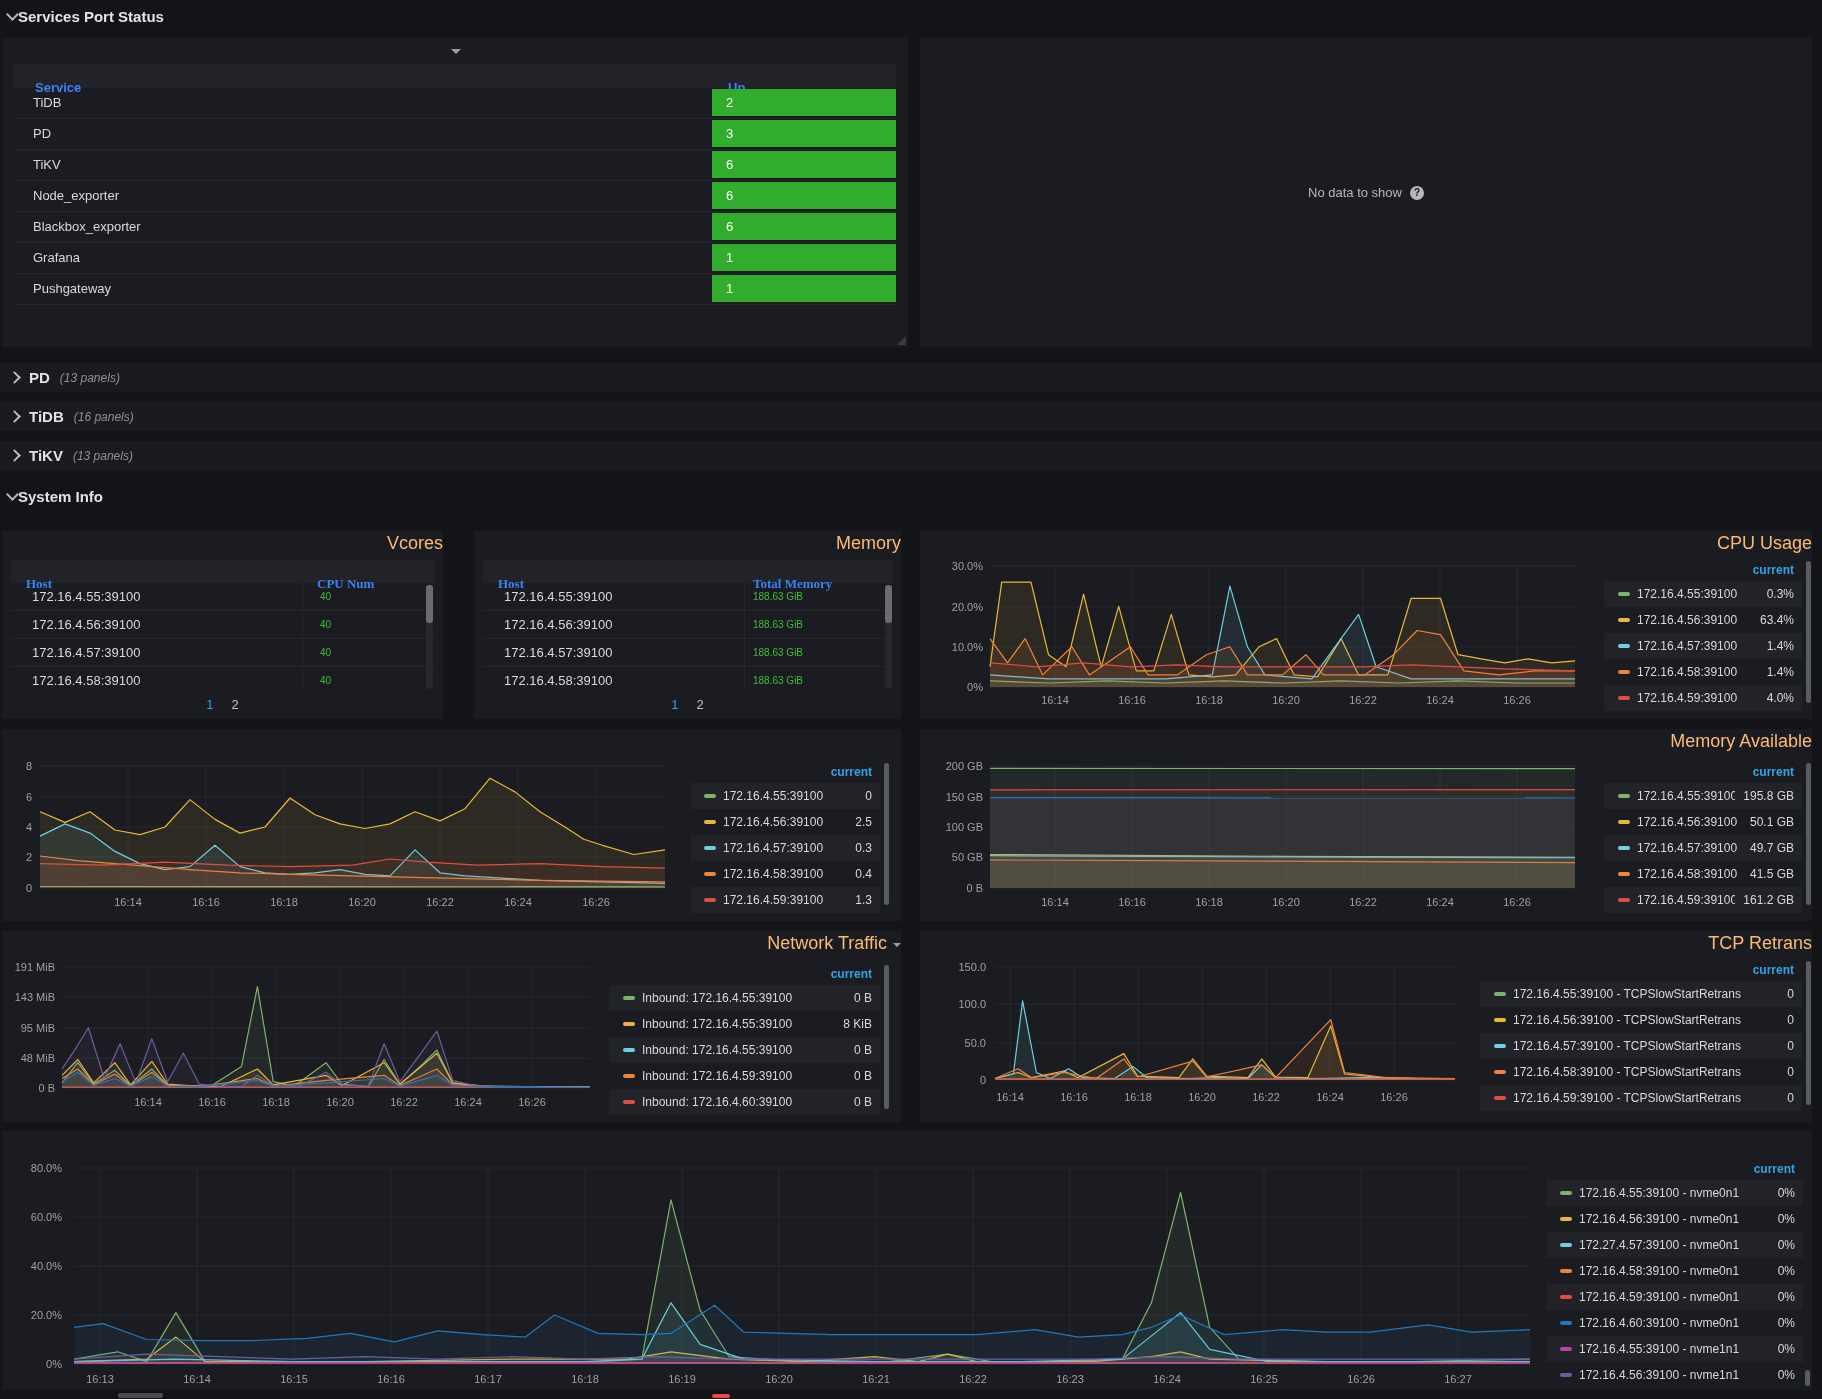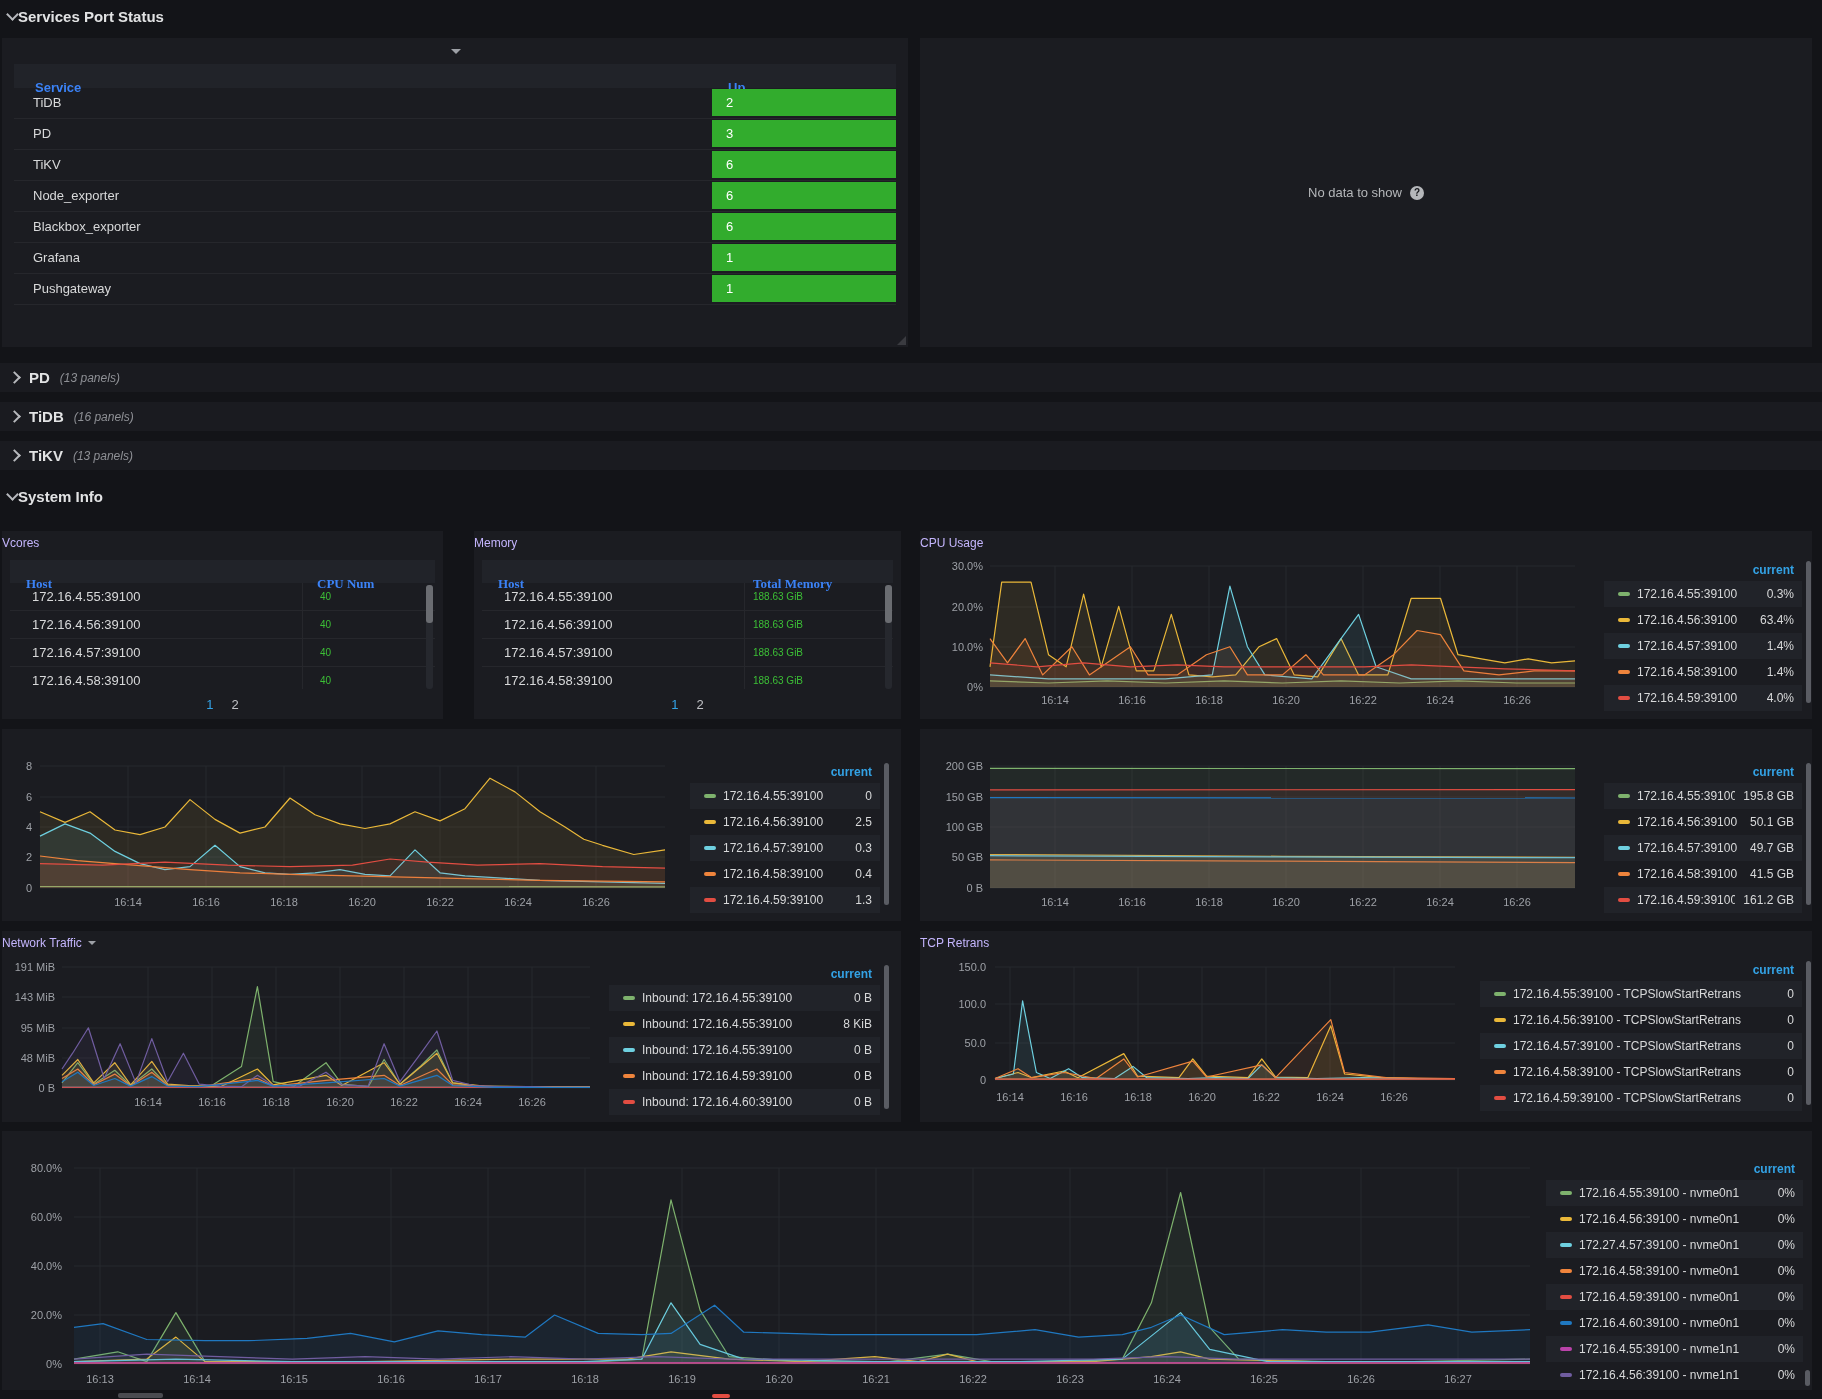--- a/index.html
+++ b/index.html
@@ -1,20 +1,20 @@
 <!DOCTYPE html>
 <html><head>
 <meta charset="utf-8">
 <style>
   html,body{margin:0;padding:0;background:#131418;}
   .stage{position:relative;width:1822px;height:1399px;background:#131418;overflow:hidden;
          font-family:"Liberation Sans","DejaVu Sans",sans-serif;color:#d8d9da;}
   .panel{position:absolute;background:#1b1c21;}
-  .panel-title{position:absolute;top:4px;left:0;right:0;text-align:left;font-size:12px;
-               font-weight:500;color:#c4b5fd;line-height:16px;white-space:nowrap;}
+  .panel-title{position:absolute;top:4px;left:0;right:0;text-align:right;font-size:18px;
+               font-weight:500;color:#fdba74;line-height:16px;white-space:nowrap;}
   
   .rowhead{position:absolute;left:0;height:28px;display:flex;align-items:center;padding-left:8px;gap:1px;}
   .band{position:absolute;left:0;width:1812px;height:29px;background:#1a1b20;display:flex;align-items:center;padding-left:10px;gap:10px;}
   .rowtitle{font-size:15px;font-weight:bold;color:#e2e3e4;}
   .rownote{font-size:12px;font-style:italic;color:#8e9095;}
   .chev{width:7px;height:7px;border-right:2px solid #b7b9bd;border-bottom:2px solid #b7b9bd;display:inline-block;flex:none;}
   .chev.down{transform:rotate(45deg);margin-top:-4px;}
   .chev.right{transform:rotate(-45deg);}
   
   .ddcaret{position:absolute;top:11px;left:50%;margin-left:-4px;width:0;height:0;
@@ -283,20 +283,21 @@
         <div class="lrow">
           <span class="ldash" style="background: rgb(226, 77, 66);"></span>
           <span class="llabel">172.16.4.59:39100</span>
           <span class="lval">1.3</span>
         </div>
       </div>
     <div class="vscroll legend-scroll" style="left: 882px; top: 34px; height: 142px;"></div>
   </div>
 
   <div class="panel" style="left:920px;top:729px;width:892px;height:192px;">
+    <div class="panel-title">Memory Available</div>
     <div class="plot">
         <svg width="892" height="192" font-family="Liberation Sans, DejaVu Sans, sans-serif">
           <line x1="70" y1="37" x2="655" y2="37" stroke="#26282e" stroke-width="1"></line>
           <text x="63" y="41" text-anchor="end" fill="#9da0a6" font-size="11">200 GB</text>
           <line x1="70" y1="68" x2="655" y2="68" stroke="#26282e" stroke-width="1"></line>
           <text x="63" y="72" text-anchor="end" fill="#9da0a6" font-size="11">150 GB</text>
           <line x1="70" y1="98" x2="655" y2="98" stroke="#26282e" stroke-width="1"></line>
           <text x="63" y="102" text-anchor="end" fill="#9da0a6" font-size="11">100 GB</text>
           <line x1="70" y1="128" x2="655" y2="128" stroke="#26282e" stroke-width="1"></line>
           <text x="63" y="132" text-anchor="end" fill="#9da0a6" font-size="11">50 GB</text>

